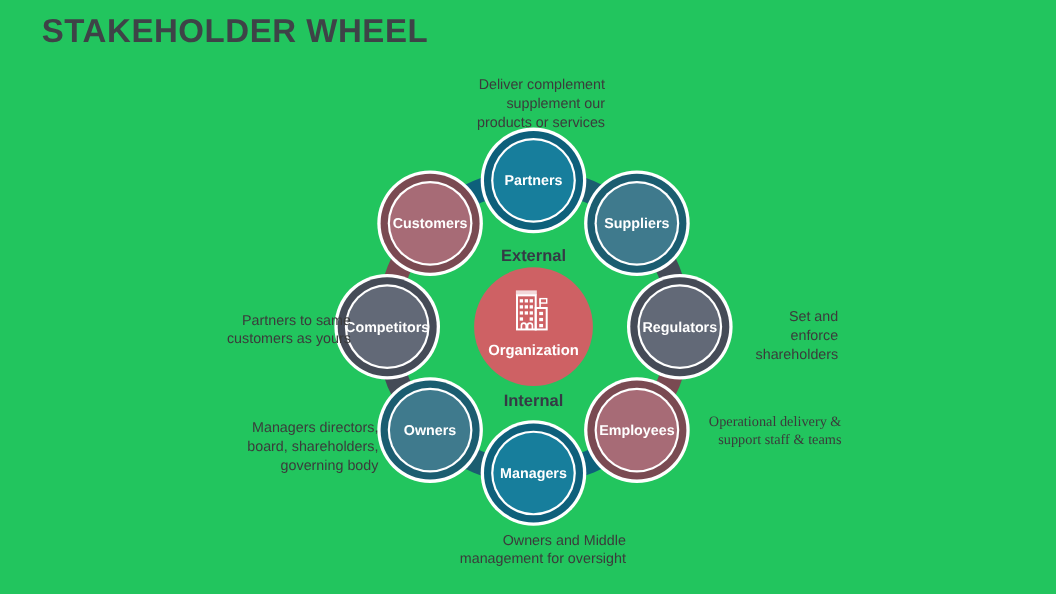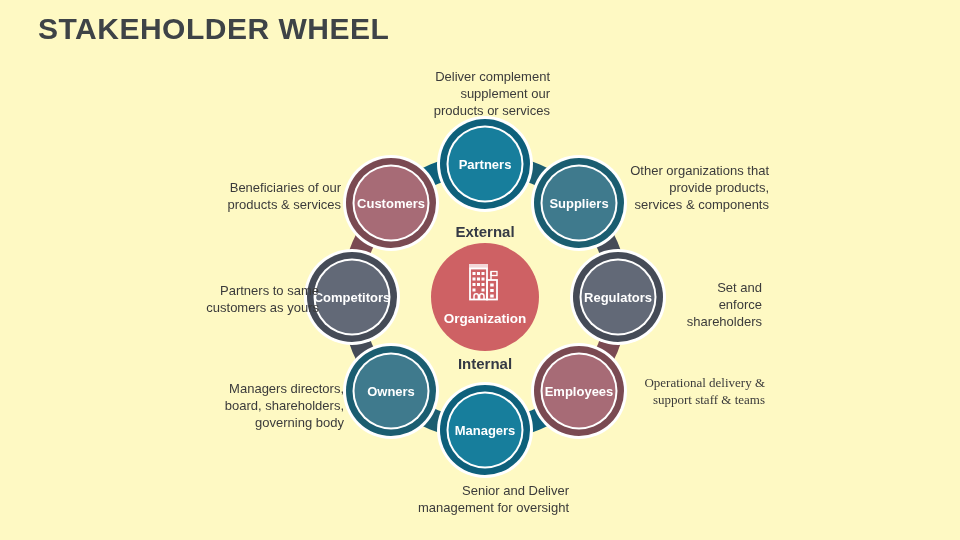--- a/index.html
+++ b/index.html
@@ -1,20 +1,20 @@
 <!DOCTYPE html>
 <html><head>
 <meta charset="utf-8">
 <style>
   html, body { margin: 0; padding: 0; background: #ffffff; }
   .slide {
     position: relative;
     width: 960px;
     height: 540px;
-    background: #fef9c3;
+    background: #22c55e;
     overflow: hidden;
     font-family: "Liberation Sans", sans-serif;
   }
   .title {
     position: absolute;
     left: 38px;
     top: 12px;
     font-size: 30px;
     font-weight: 700;
     letter-spacing: 0.5px;
@@ -175,21 +175,19 @@
         <rect x="8.2" y="4" width="3.5" height="3" fill="#ffffff"></rect>
         <rect x="8.2" y="9.5" width="3.5" height="3" fill="#ffffff"></rect>
         <line x1="9" y1="-5" x2="9" y2="-13.5" stroke="#ffffff" stroke-width="1.4"></line>
         <rect x="9" y="-13.5" width="6" height="4" fill="none" stroke="#ffffff" stroke-width="1.3"></rect>
       </g>
       <text class="center-label" x="0" y="26">Organization</text>
     </g>
   </svg>
 
   <div class="desc desc-partners">Deliver complement supplement our products or services</div>
-  <div class="desc desc-suppliers">Other organizations that provide products, services &amp; components</div>
   <div class="desc desc-regulators">Set and enforce shareholders</div>
   <div class="desc desc-employees">Operational delivery &amp; support staff &amp; teams</div>
-  <div class="desc desc-managers">Senior and Deliver management for oversight</div>
+  <div class="desc desc-managers">Owners and Middle management for oversight</div>
   <div class="desc desc-owners">Managers directors, board, shareholders, governing body</div>
   <div class="desc desc-competitors">Partners to same customers as yours</div>
-  <div class="desc desc-customers">Beneficiaries of our products &amp; services</div>
 
 </div>
 
 </body></html>

